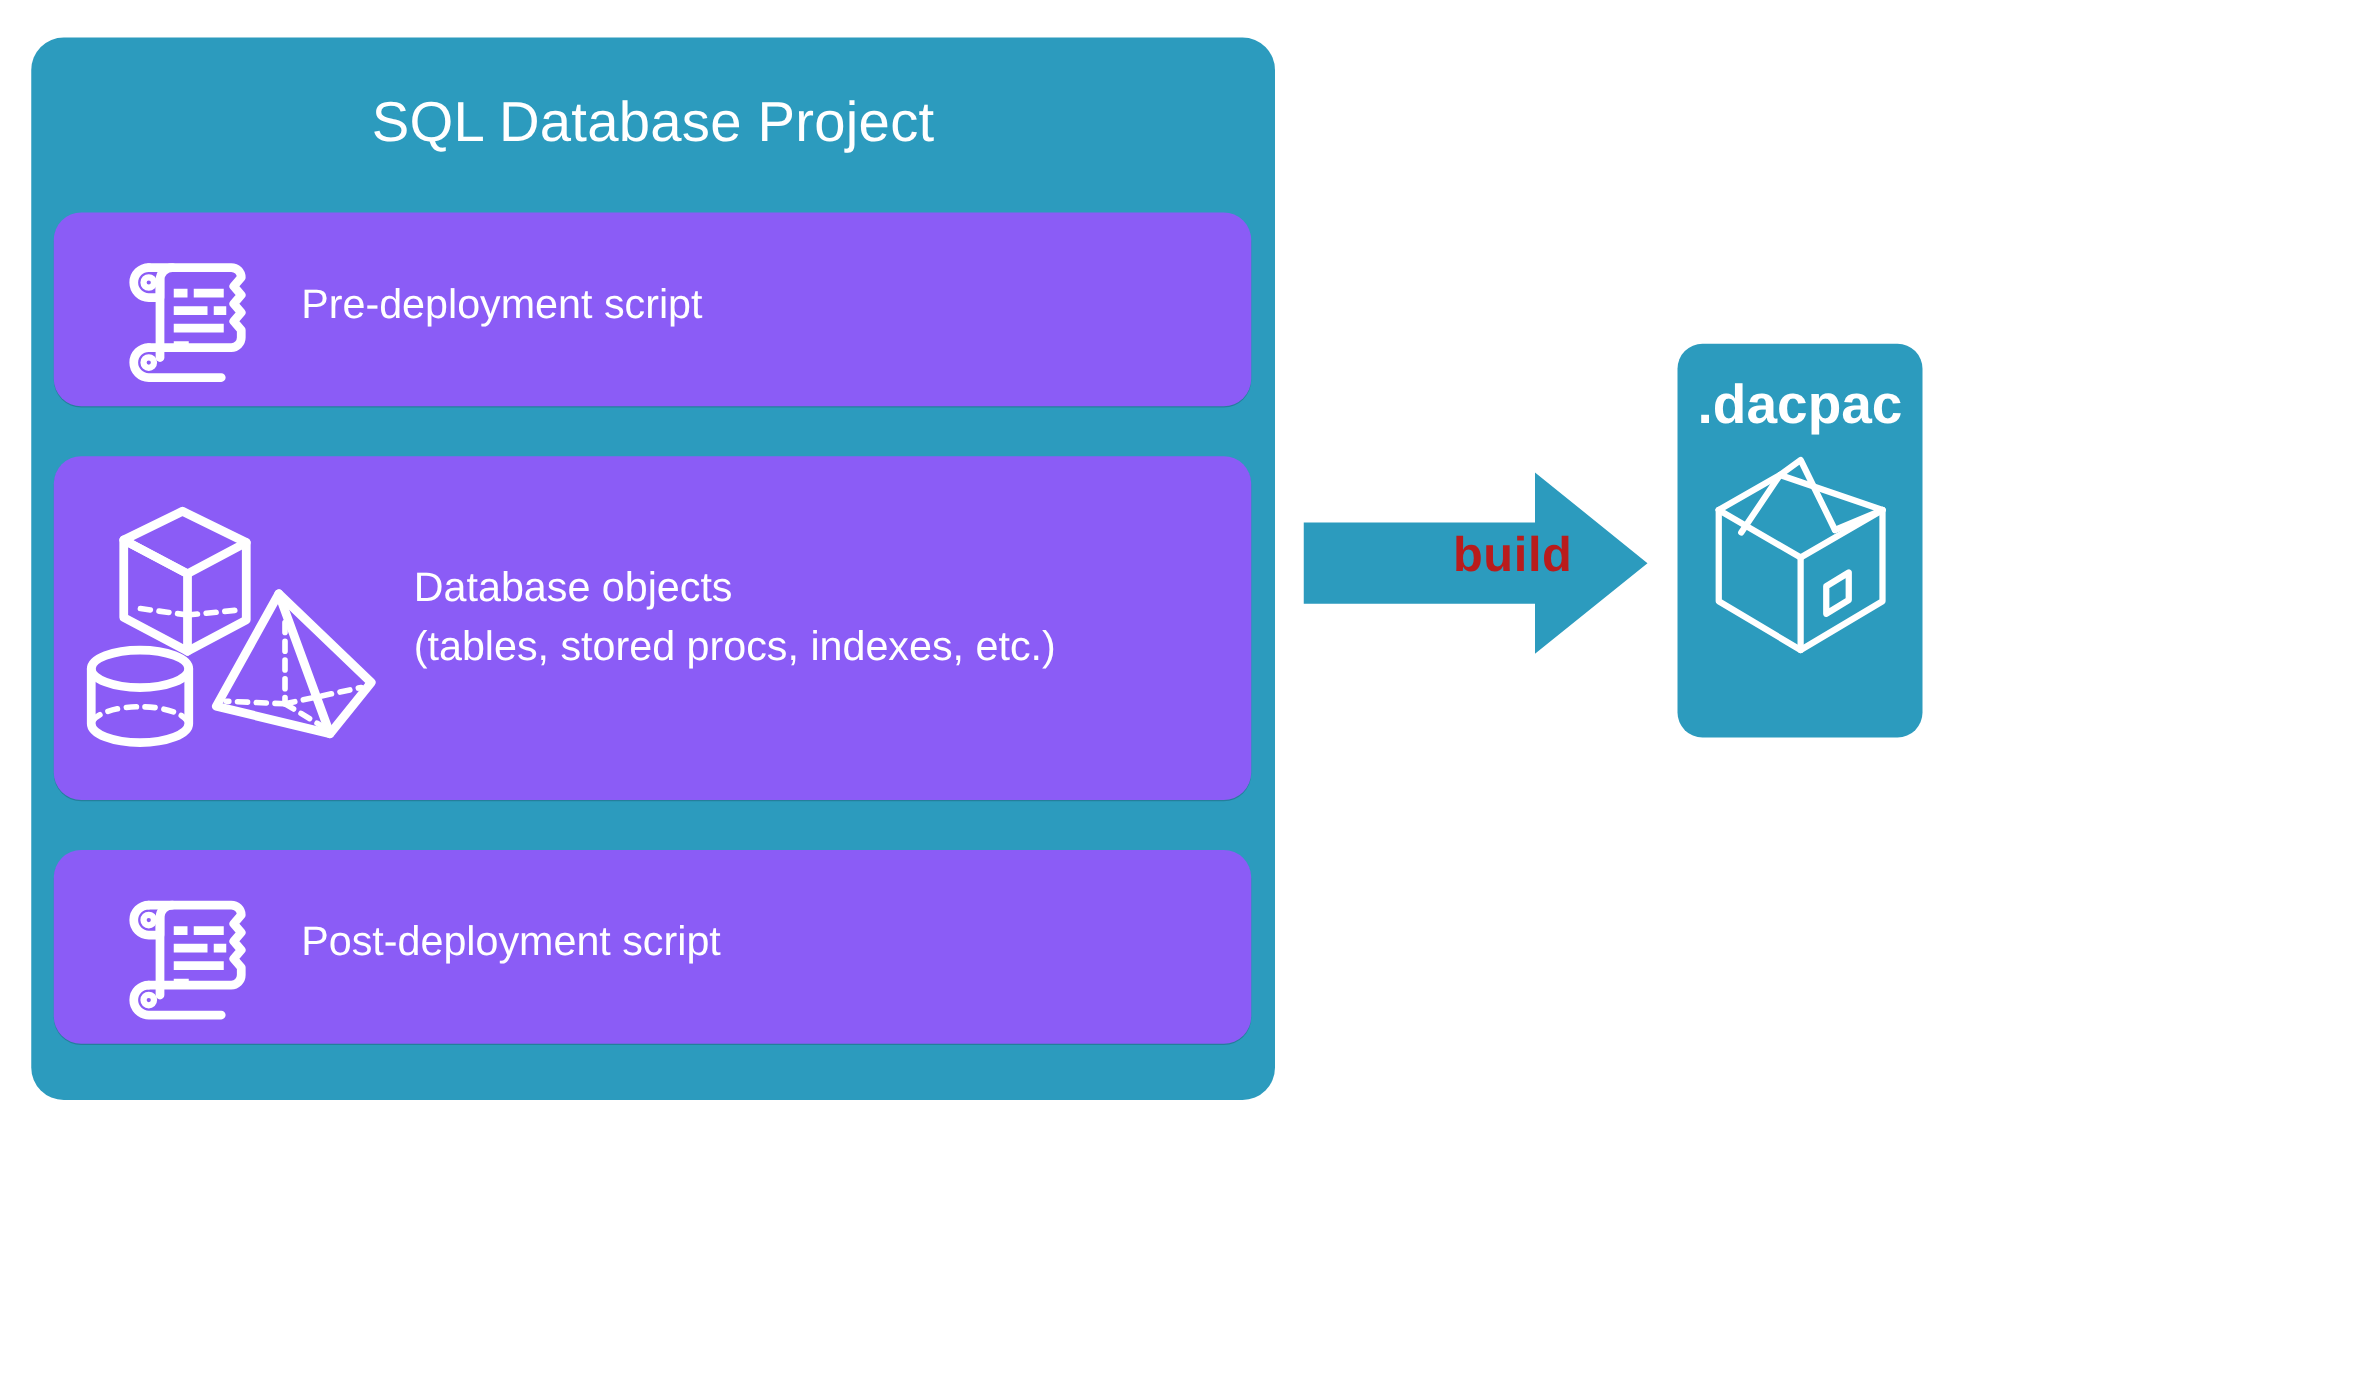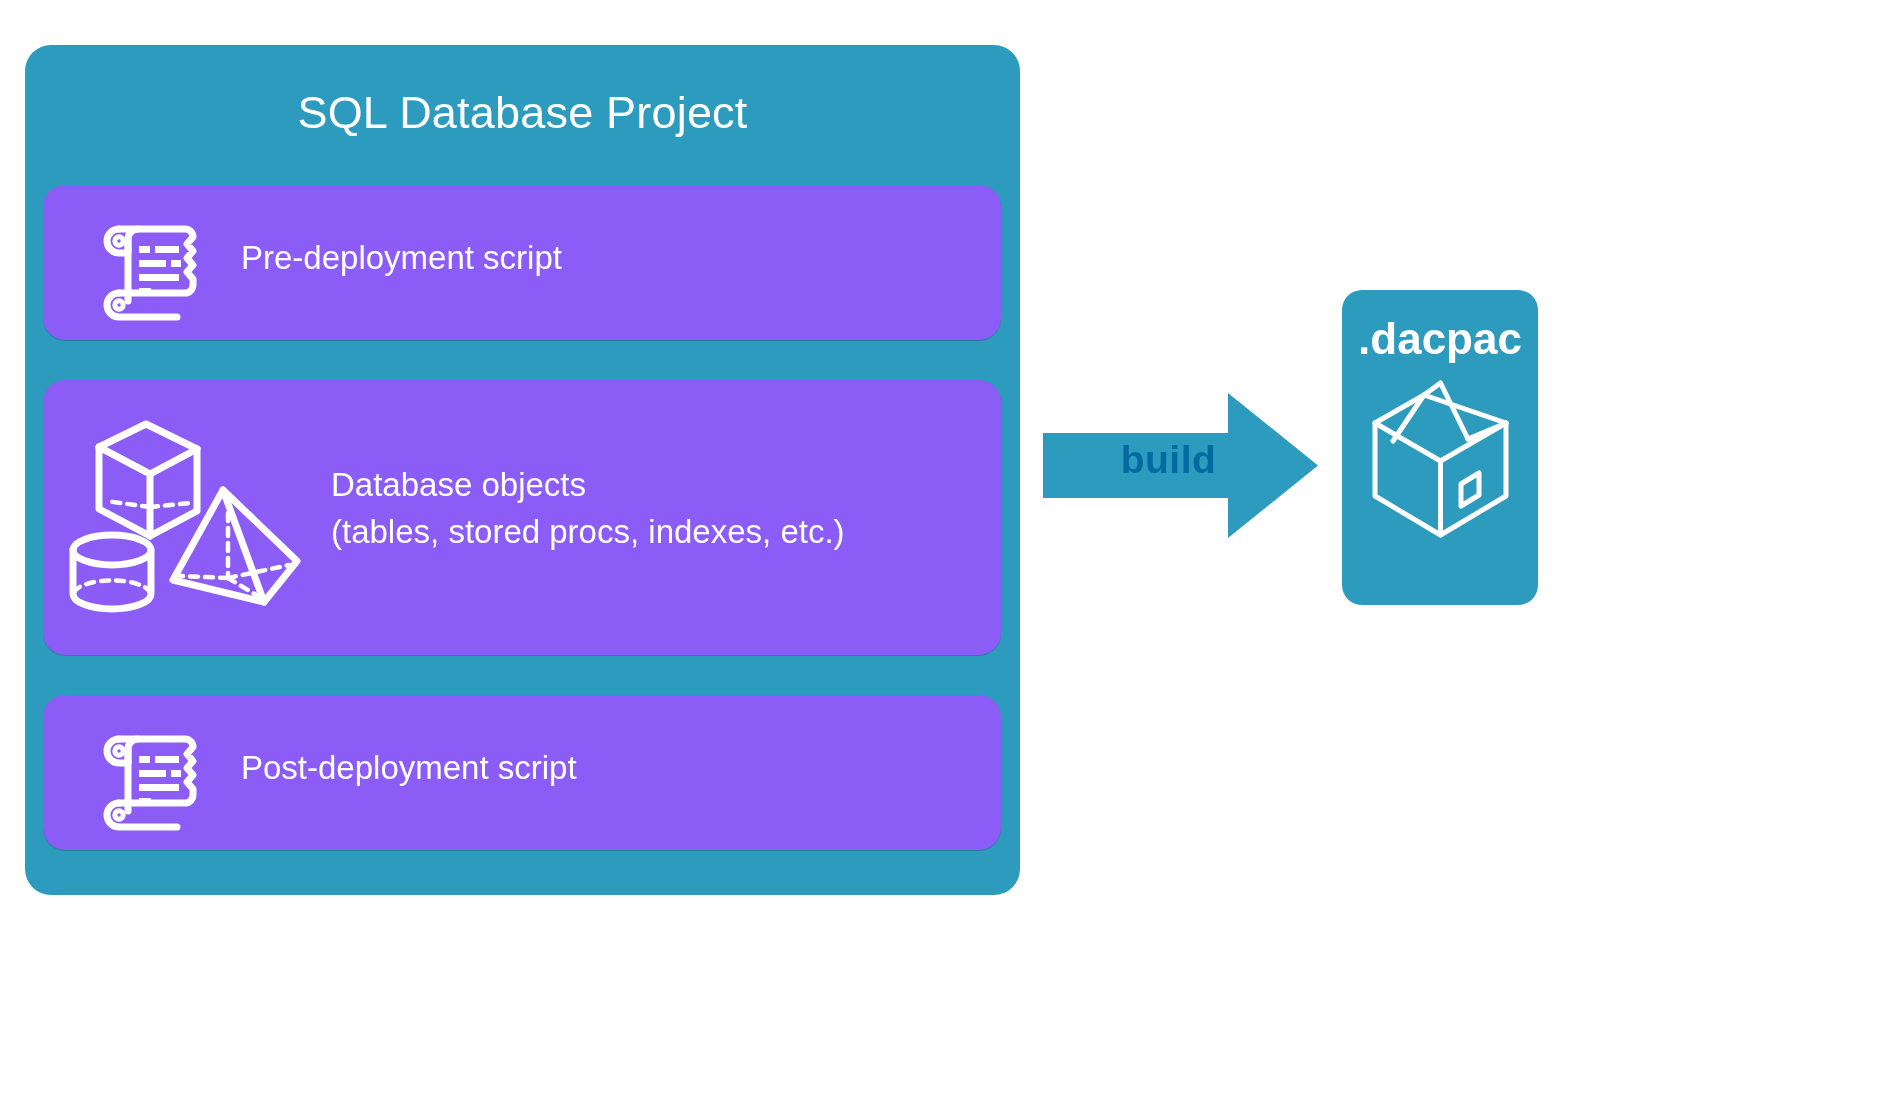--- a/index.html
+++ b/index.html
@@ -3,21 +3,21 @@
 <meta charset="utf-8">
 <style>
   html,body{margin:0;padding:0;}
   body{
     width:1900px;height:1100px;
     background:#ffffff;
     font-family:"Liberation Sans", sans-serif;
     overflow:hidden;
     position:relative;
   }
-  .stage{position:absolute;left:0;top:15px;width:1900px;height:952px;}
+  .stage{position:absolute;left:0;top:0;width:1900px;height:952px;}
 
   
   .project-panel{
     position:absolute;
     left:25px;top:30px;
     width:995px;height:850px;
     background:#2c9bbe;
     border-radius:26px;
     box-sizing:border-box;
   }
@@ -66,27 +66,26 @@
   
   .build-arrow{
     position:absolute;
     left:1043px;top:378px;
     width:275px;height:145px;
   }
   .build-arrow .build-text{
     position:absolute;
     left:0;top:47px;
     width:215px;
-    text-align:center;
-    color:#0369a1;
+    text-align:right;
+    color:#b91c1c;
     font-size:39px;
     font-weight:bold;
     letter-spacing:.5px;
     line-height:1;
-    padding-left:18px;
   }
 
   
   .dacpac-panel{
     position:absolute;
     left:1342px;top:275px;
     width:196px;height:315px;
     background:#2c9bbe;
     border-radius:20px;
     box-sizing:border-box;

